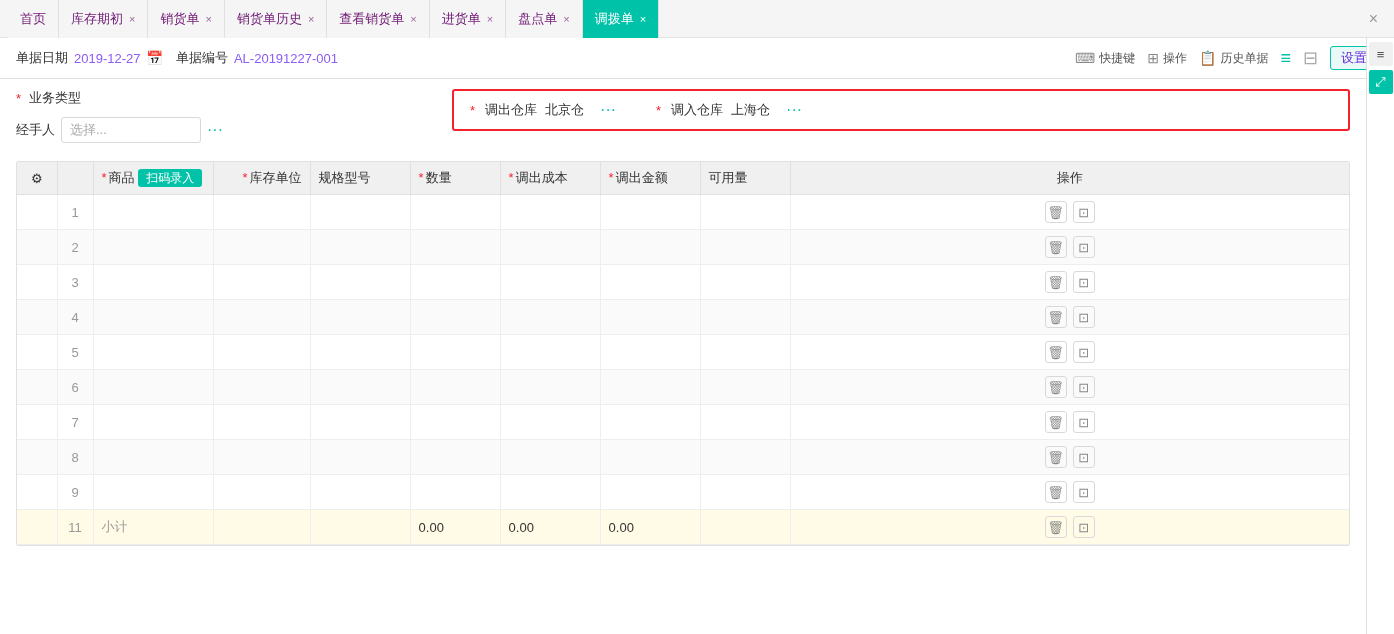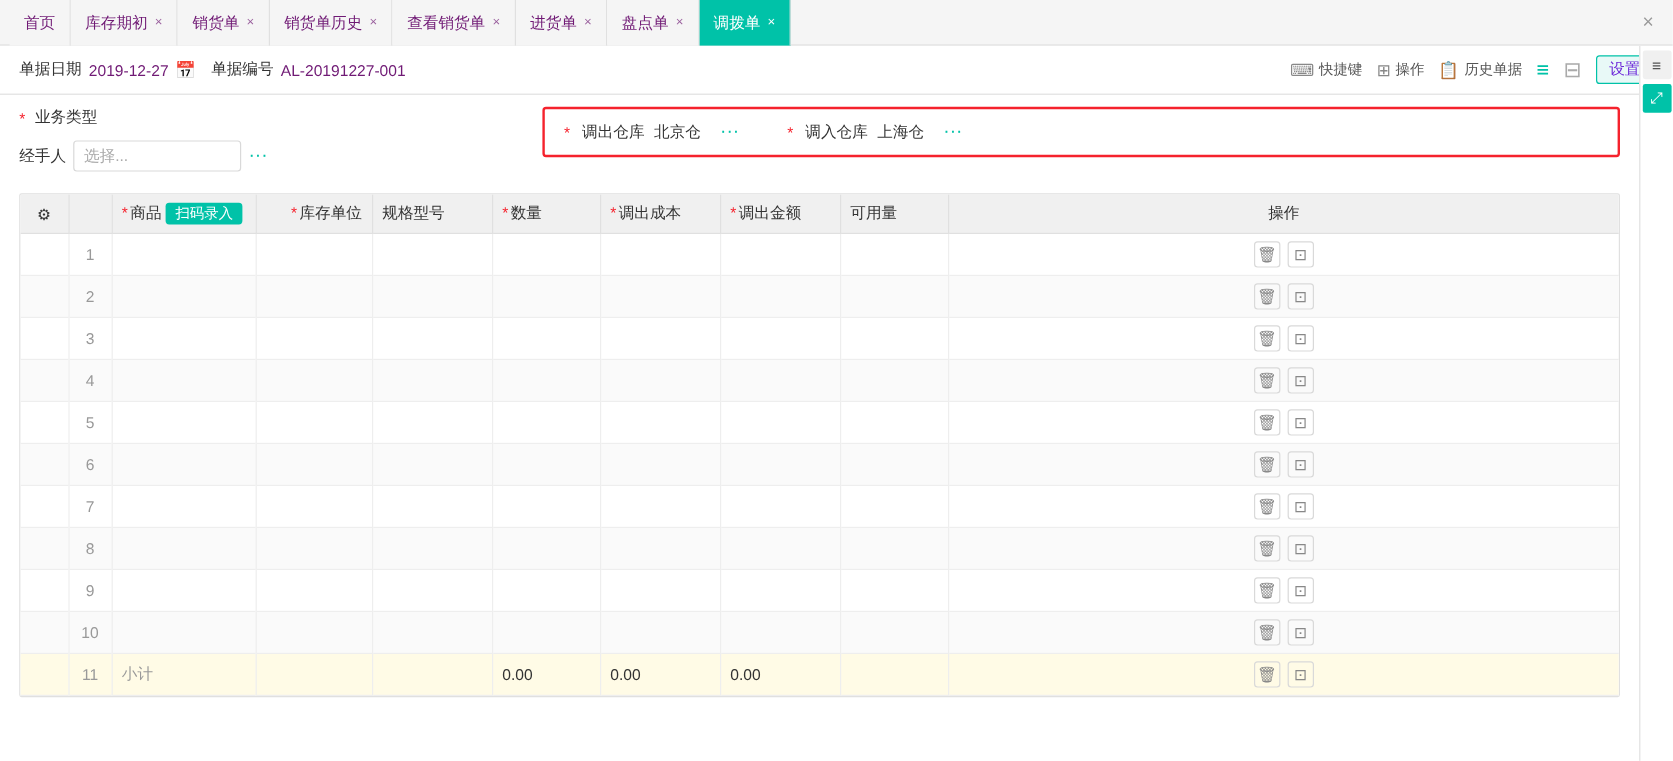--- a/index.html
+++ b/index.html
@@ -55,21 +55,21 @@
       border-bottom: 1px solid #e0e0e0;
       background: #fff;
       gap: 12px;
     }
     .form-header-right {
       margin-left: auto;
       display: flex; align-items: center; gap: 12px;
     }
     .header-field { display: flex; align-items: center; gap: 6px; }
     .header-label { color: #333; font-size: 13px; }
-    .header-value { color: #701a75; font-size: 13px; }
+    .header-value { color: #8b5cf6; font-size: 13px; }
     .header-icon { color: #aaa; font-size: 14px; cursor: pointer; }
     .toolbar-btn {
       display: flex; align-items: center; gap: 4px;
       color: #555; font-size: 12px; cursor: pointer;
     }
     .toolbar-btn .icon { font-size: 14px; color: #888; }
     .settings-btn {
       background: #e8f9f7;
       border: 1px solid #00c2a8;
       color: #6d28d9;
@@ -536,37 +536,20 @@
       <td></td>
       <td></td>
       <td></td>
       <td>
         <div class="col-ops">
           <div class="op-icon">🗑</div>
           <div class="op-icon">⊡</div>
         </div>
       </td>
     </tr>
-              <tr>
-      <td></td>
-      <td class="row-num">10</td>
-      <td></td>
-      <td></td>
-      <td></td>
-      <td></td>
-      <td></td>
-      <td></td>
-      <td></td>
-      <td>
-        <div class="col-ops">
-          <div class="op-icon">🗑</div>
-          <div class="op-icon">⊡</div>
-        </div>
-      </td>
-    </tr>
               <tr class="subtotal-row">
       <td></td>
       <td class="row-num">11</td>
       <td style="color:#999;">小计</td>
       <td></td>
       <td></td>
       <td style="color:#333;">0.00</td>
       <td style="color:#333;">0.00</td>
       <td style="color:#333;">0.00</td>
       <td></td>

